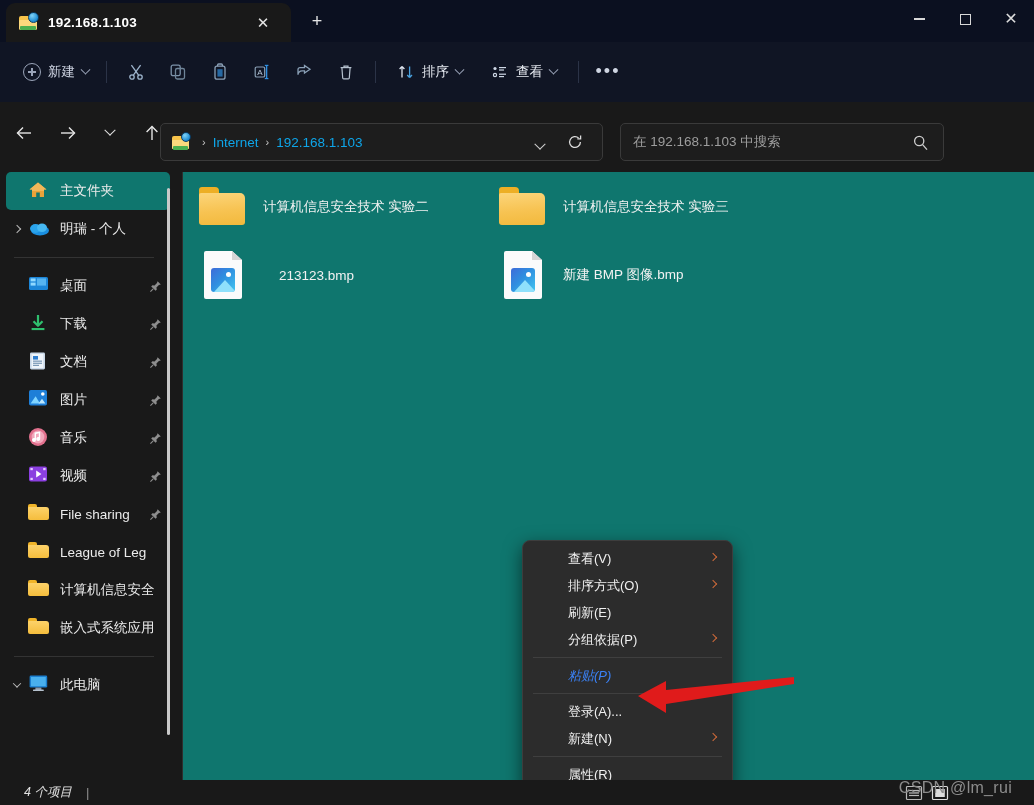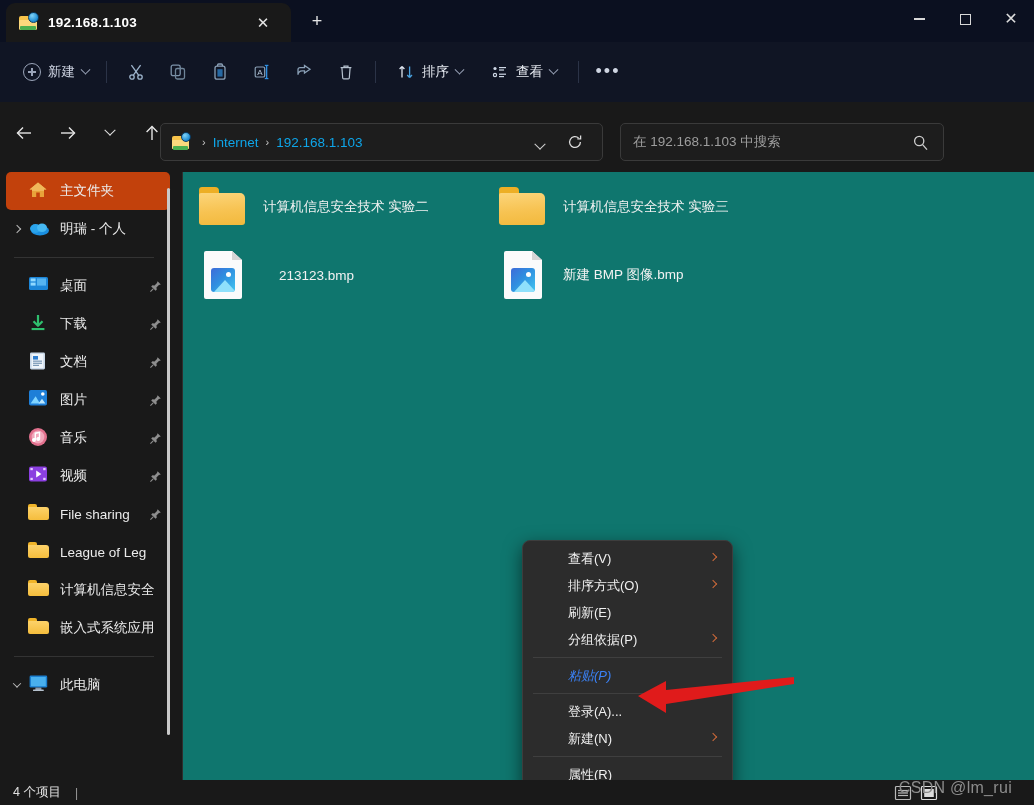--- a/index.html
+++ b/index.html
@@ -146,21 +146,21 @@
 
   
   .sidebar {
     position: absolute; left: 0; top: 172px; width: 176px; height: 608px;
     background: #191919; overflow: hidden;
   }
   .side-item {
     position: relative; height: 38px; display: flex; align-items: center;
     margin: 0 6px; border-radius: 5px;
   }
-  .side-item.sel { background: #c2410c; }
+  .side-item.sel { background: #0f766e; }
   .side-expander {
     width: 22px; height: 38px; flex: 0 0 auto; display: flex;
     align-items: center; justify-content: center;
   }
   .exp-chev {
     width: 6px; height: 6px; border-right: 1.4px solid #b9b9b9;
     border-bottom: 1.4px solid #b9b9b9; transform: rotate(-45deg);
   }
   .exp-chev.down { transform: rotate(45deg) translate(-1px,-1px); }
   .side-ico { width: 22px; height: 22px; flex: 0 0 auto; margin-right: 10px;
@@ -269,22 +269,22 @@
   .ctx-sep { height: 1px; background: #3f3f3f; margin: 4px 10px; }
 
   
   .redarrow {
     position: absolute; left: 636px; top: 676px; width: 160px; height: 46px;
     pointer-events: none;
   }
 
   
   .statusbar {
-    position: absolute; left: 1px; bottom: 0; width: 946px; height: 25px;
-    background: #191919; display: flex; align-items: center;
+    position: absolute; left: 12px; bottom: 0; width: 946px; height: 25px;
+    background: #191919; display: flex; align-items: center; font-style: italic;
   }
   .status-text { color: #e0e0e0; font-size: 12.5px; margin-left: 12px; }
   .status-sep { color: #9a9a9a; font-size: 12px; margin-left: 14px; }
   .view-icons {
     position: absolute; right: 8px; bottom: 3px; display: flex; gap: 6px;
   }
   .vi { width: 20px; height: 18px; }
   .watermark {
     position: absolute; right: 22px; bottom: 8px;
     color: #8c8c8c; font-size: 16px; letter-spacing: .3px;

